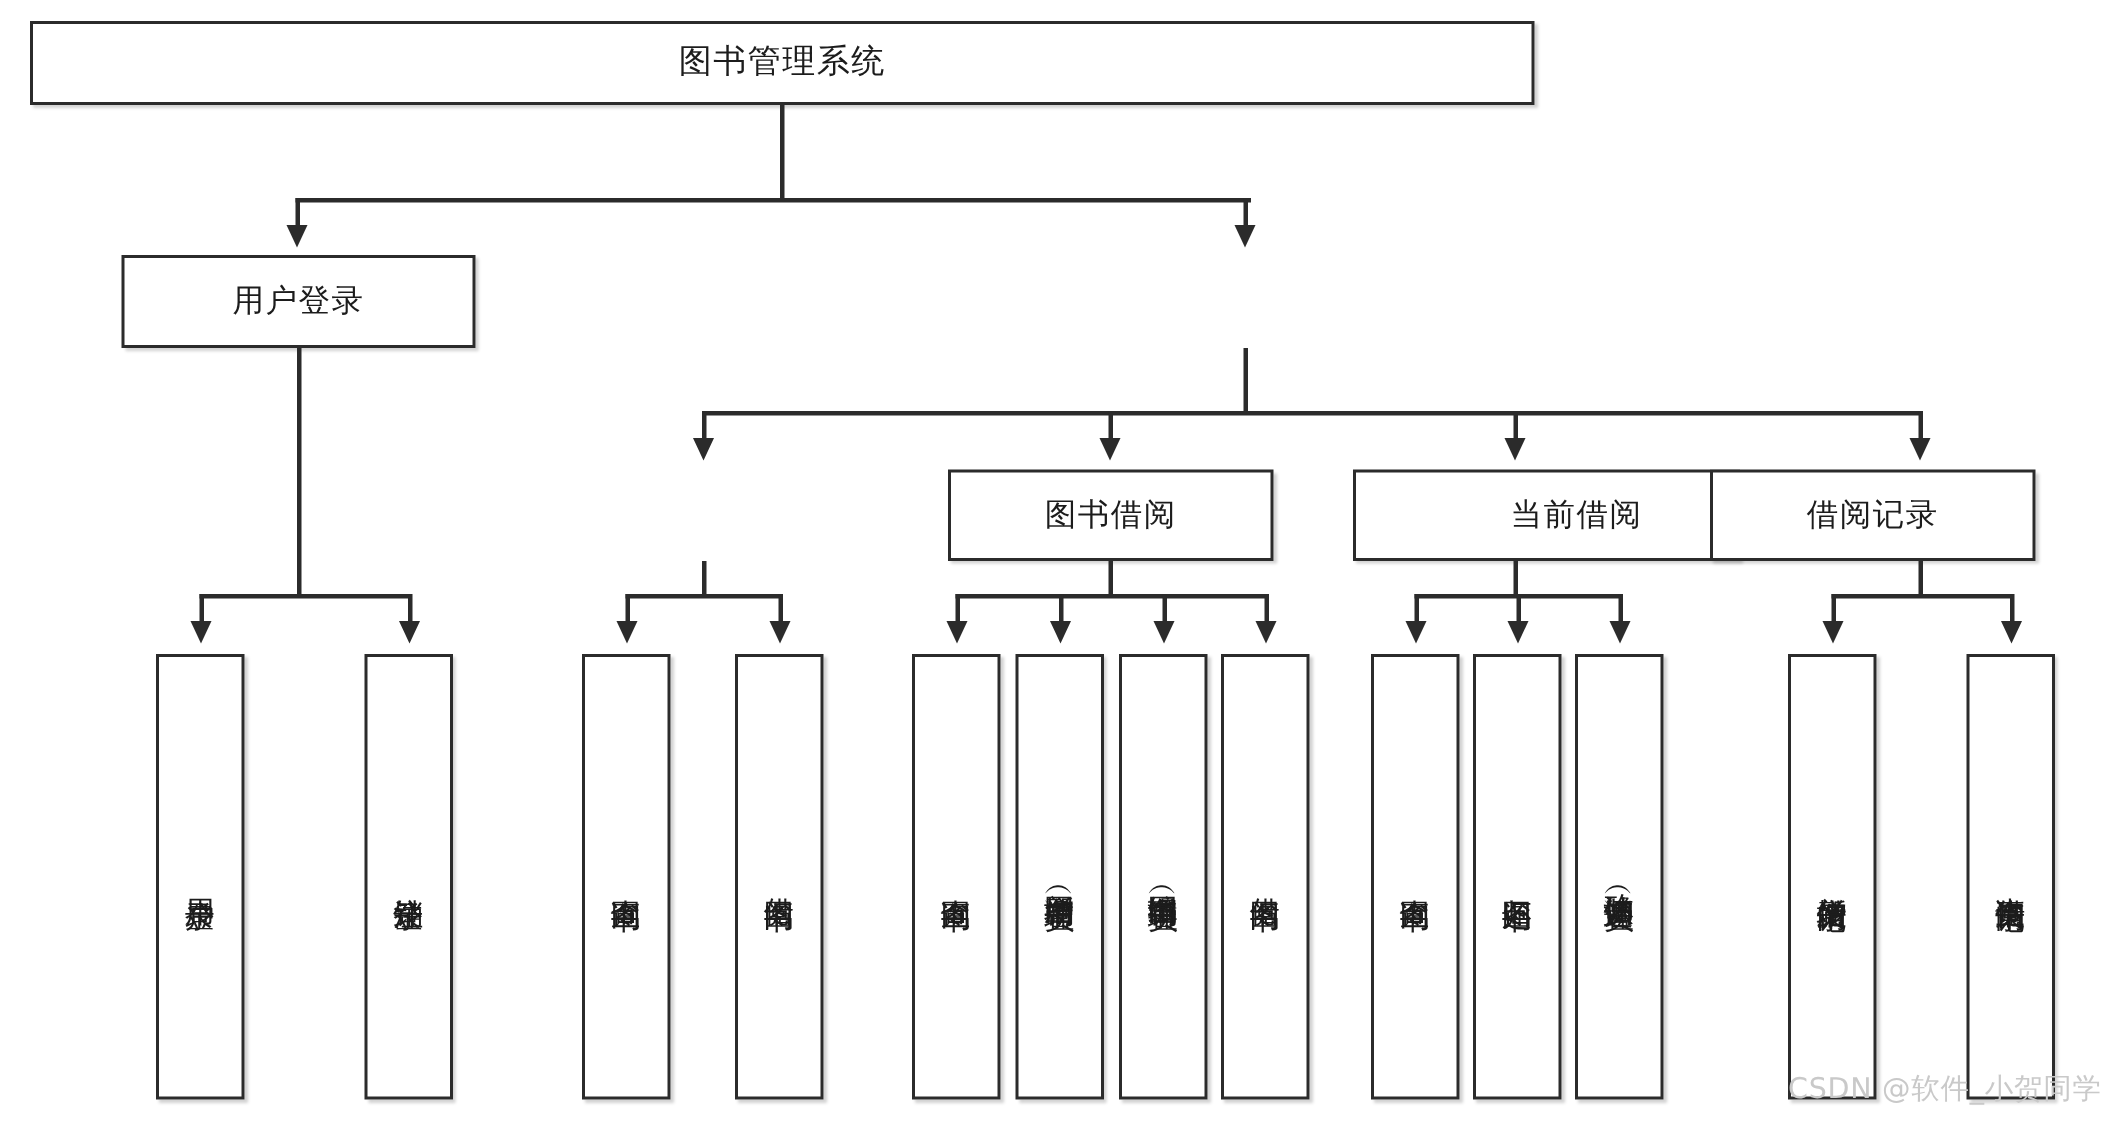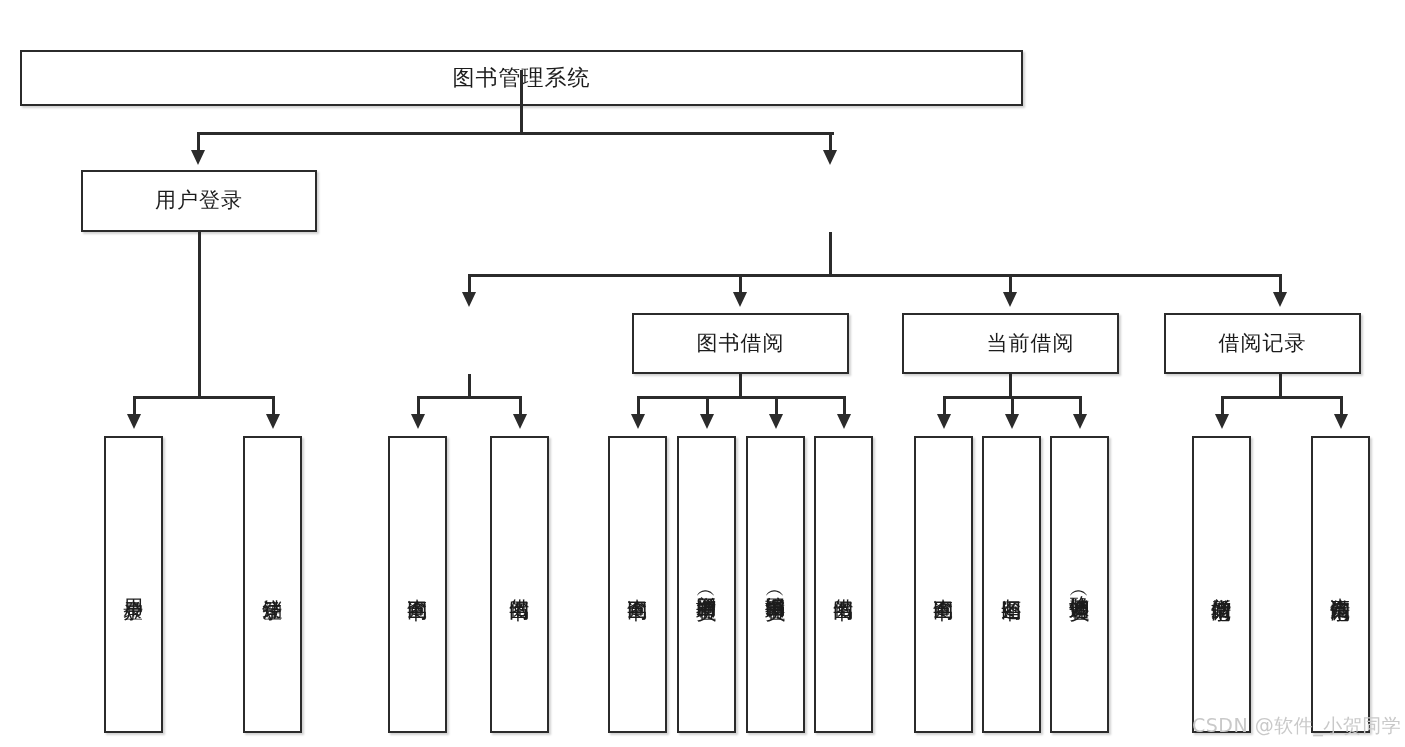--- a/index.html
+++ b/index.html
@@ -30,21 +30,20 @@
     justify-content: center;
     color: #1c1c1c;
   }
   .node.horiz {
     font-size: 21px;
     letter-spacing: 1px;
     line-height: 1.1;
   }
   .node.root {
     font-size: 22px;
-    margin-top: 36px;
   }
   
   .node.vert {
     border-width: 2.5px;
   }
   .node.vert .vtext {
     writing-mode: vertical-rl;
     text-orientation: upright;
     font-size: 20px;
     line-height: 1.12;
@@ -115,24 +114,24 @@
   <div class="ln v" style="left:739px; top:274px; height:22px;"></div>
   <div class="arrow" style="left:733px; top:292px;"></div>
   <div class="ln v" style="left:1009px; top:274px; height:22px;"></div>
   <div class="arrow" style="left:1003px; top:292px;"></div>
   <div class="ln v" style="left:1279px; top:274px; height:22px;"></div>
   <div class="arrow" style="left:1273px; top:292px;"></div>
 
   <div class="node horiz" style="left:632px; top:313px; width:217px; height:61px;">
     <span>图书借阅</span>
   </div>
-  <div class="node horiz" style="left:902px; top:313px; width:217px; height:61px;padding-left:40px;">
+  <div class="node horiz" style="left:902px; top:313px; width:258px; height:61px;padding-left:40px;">
     <span>当前借阅</span>
   </div>
-  <div class="node horiz" style="left:1164px; top:313px; width:197px; height:61px;">
+  <div class="node horiz" style="left:1140px; top:313px; width:217px; height:61px;">
     <span>借阅记录</span>
   </div>
 
   <div class="ln v" style="left:468px; top:374px; height:22px;"></div>
   <div class="ln h" style="left:417px; top:396px; width:104px;"></div>
   <div class="ln v" style="left:417px; top:396px; height:22px;"></div>
   <div class="arrow" style="left:411px; top:414px;"></div>
   <div class="ln v" style="left:519px; top:396px; height:22px;"></div>
   <div class="arrow" style="left:513px; top:414px;"></div>
 

